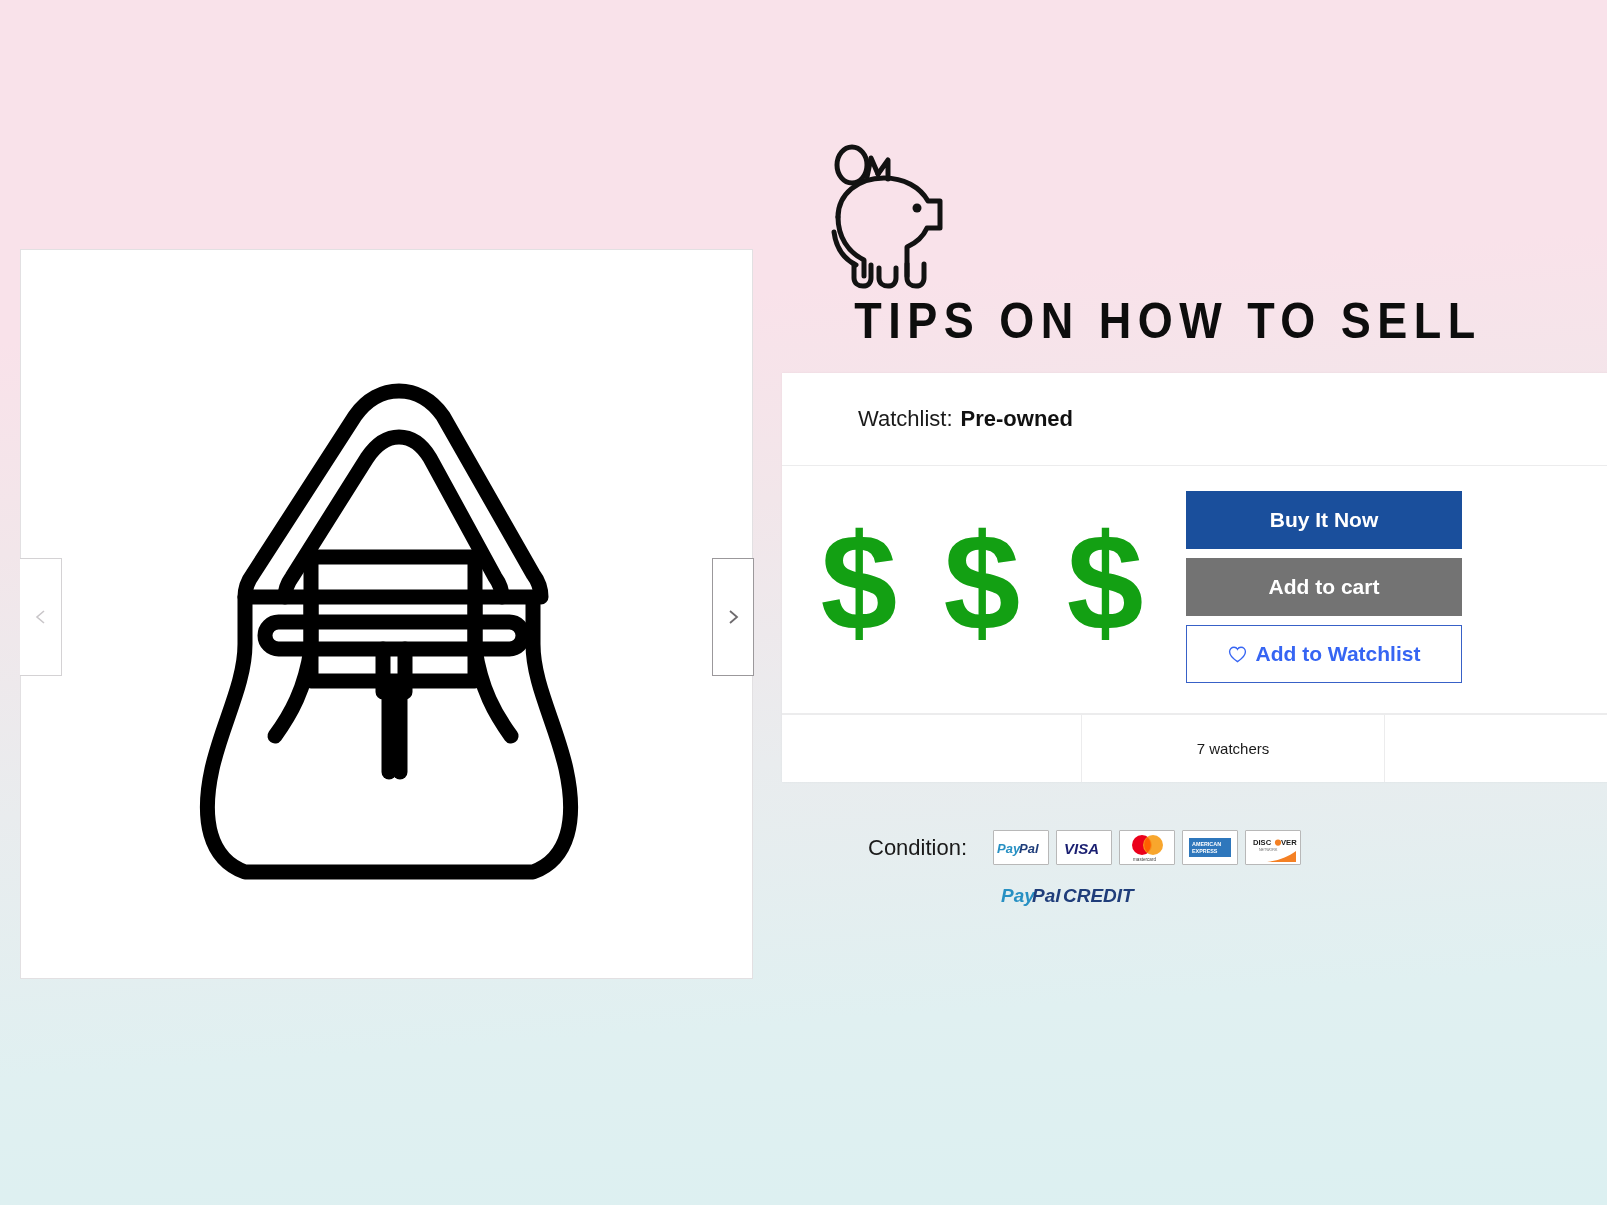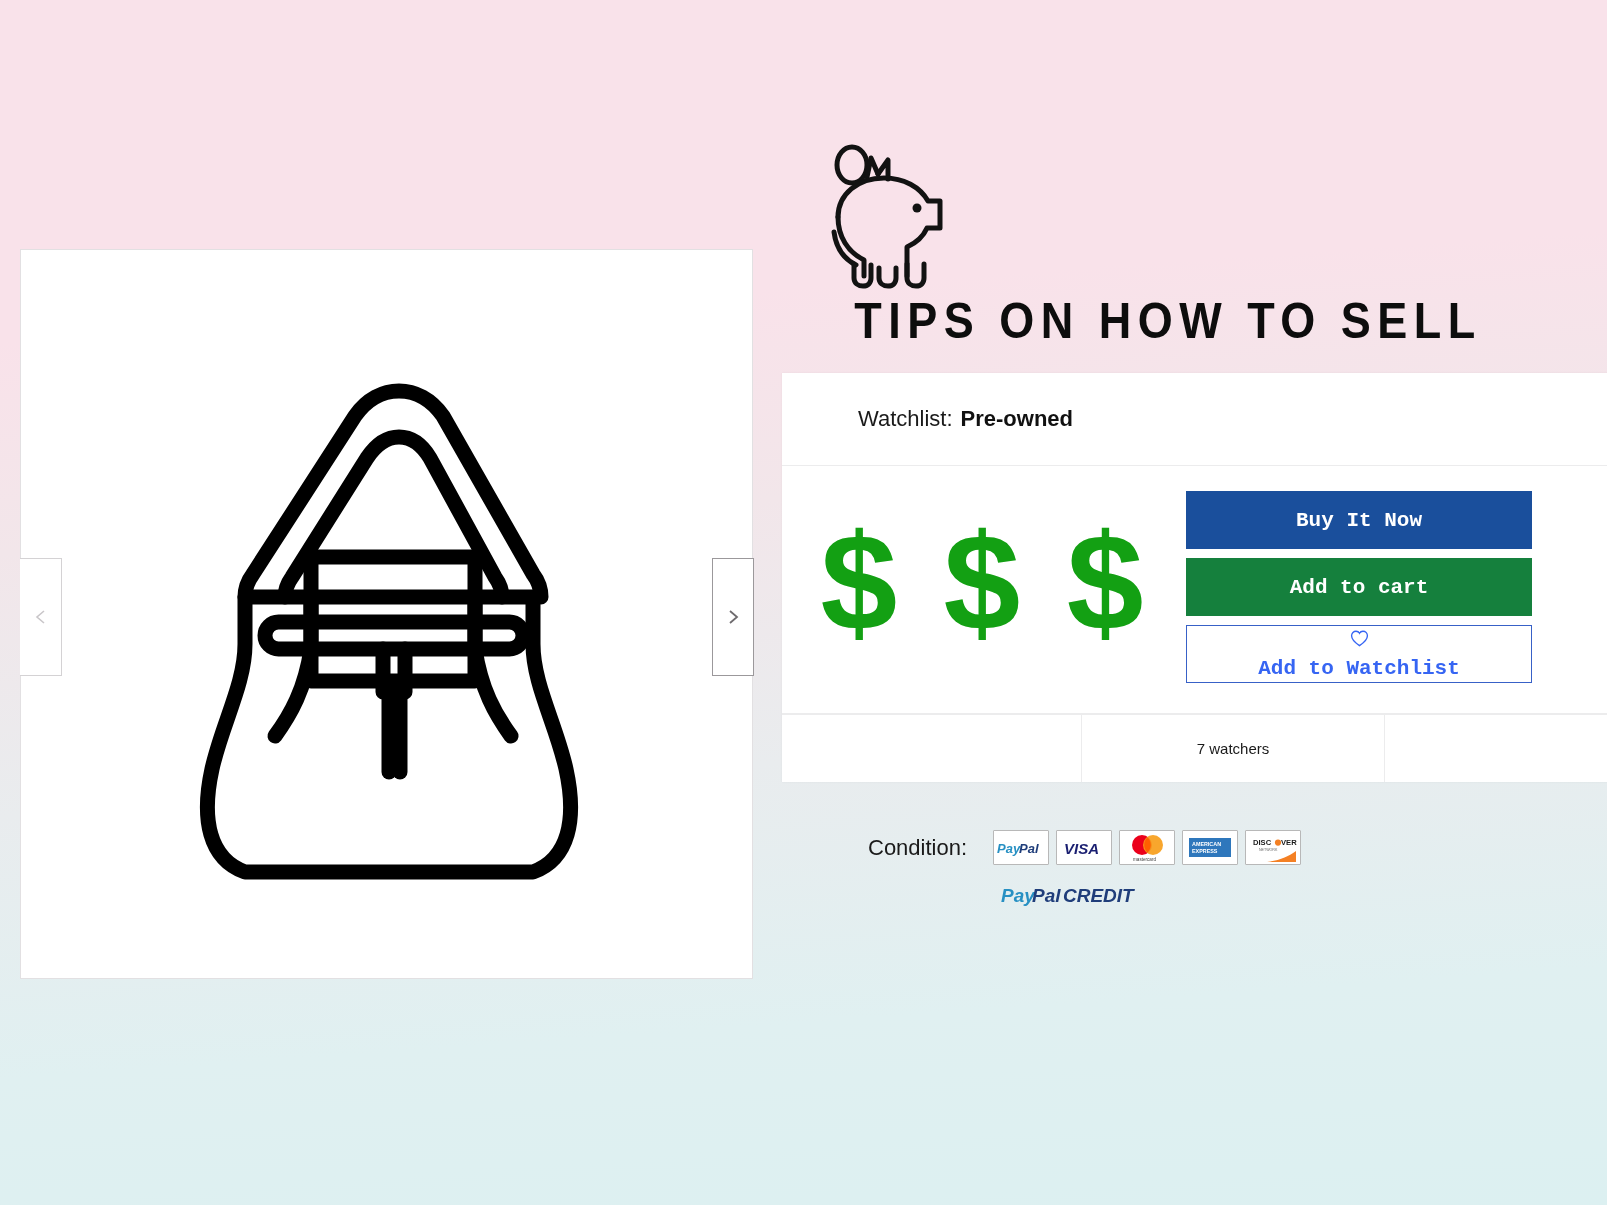--- a/index.html
+++ b/index.html
@@ -132,52 +132,50 @@
   .dollars {
     font-family: "Liberation Sans", sans-serif;
     font-size: 138px;
     line-height: 1;
     font-weight: bold;
     color: #13a013;
     letter-spacing: 4px;
     white-space: nowrap;
   }
   .cta-block {
-    width: 346px;
+    width: 276px;
     display: flex;
     flex-direction: column;
     gap: 9px;
-    font-family: Liberation Mono, monospace;
   }
   .btn {
     height: 58px;
     display: flex;
     align-items: center;
     justify-content: center;
     font-size: 21px;
     font-weight: bold;
     box-sizing: border-box;
     cursor: pointer;
     user-select: none;
   }
   .btn-buy {
     background: #1a4f9c;
     color: #ffffff;
   }
   .btn-cart {
-    background: #15803d;
+    background: #737373;
     color: #ffffff;
   }
   .btn-watch {
     background: #ffffff;
     color: #3665f3;
     border: 1px solid #3861c7;
     font-size: 21px;
     gap: 9px;
-    flex-direction: column;
   }
   .heart { width: 19px; height: 19px; display: inline-block; }
 
   .row-watchers {
     display: flex;
     height: 68px;
   }
   .wcell {
     display: flex;
     align-items: center;

